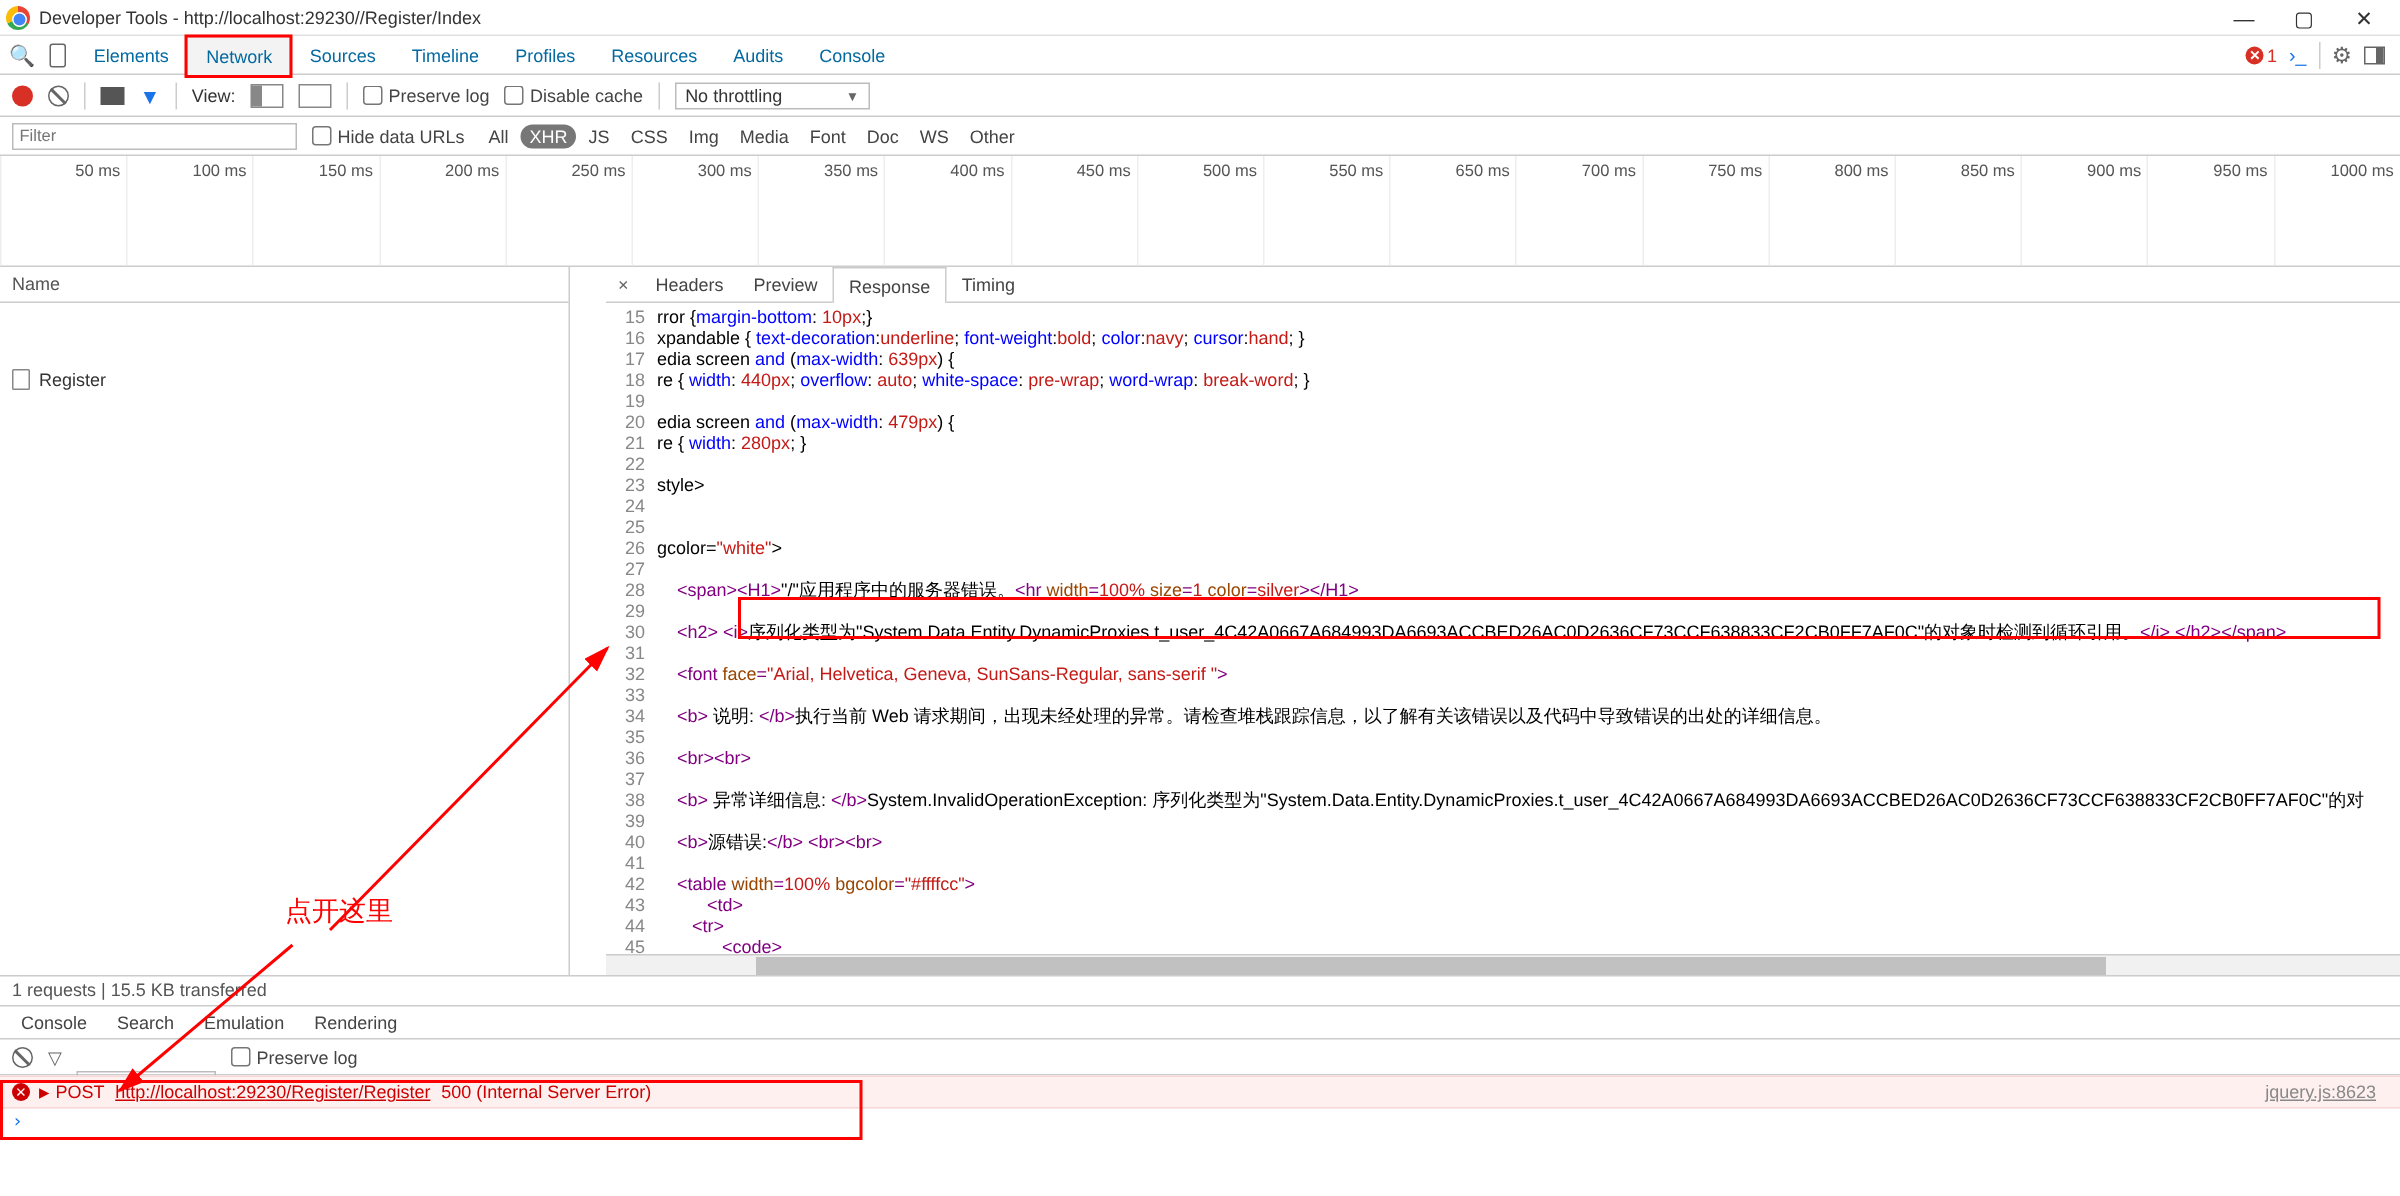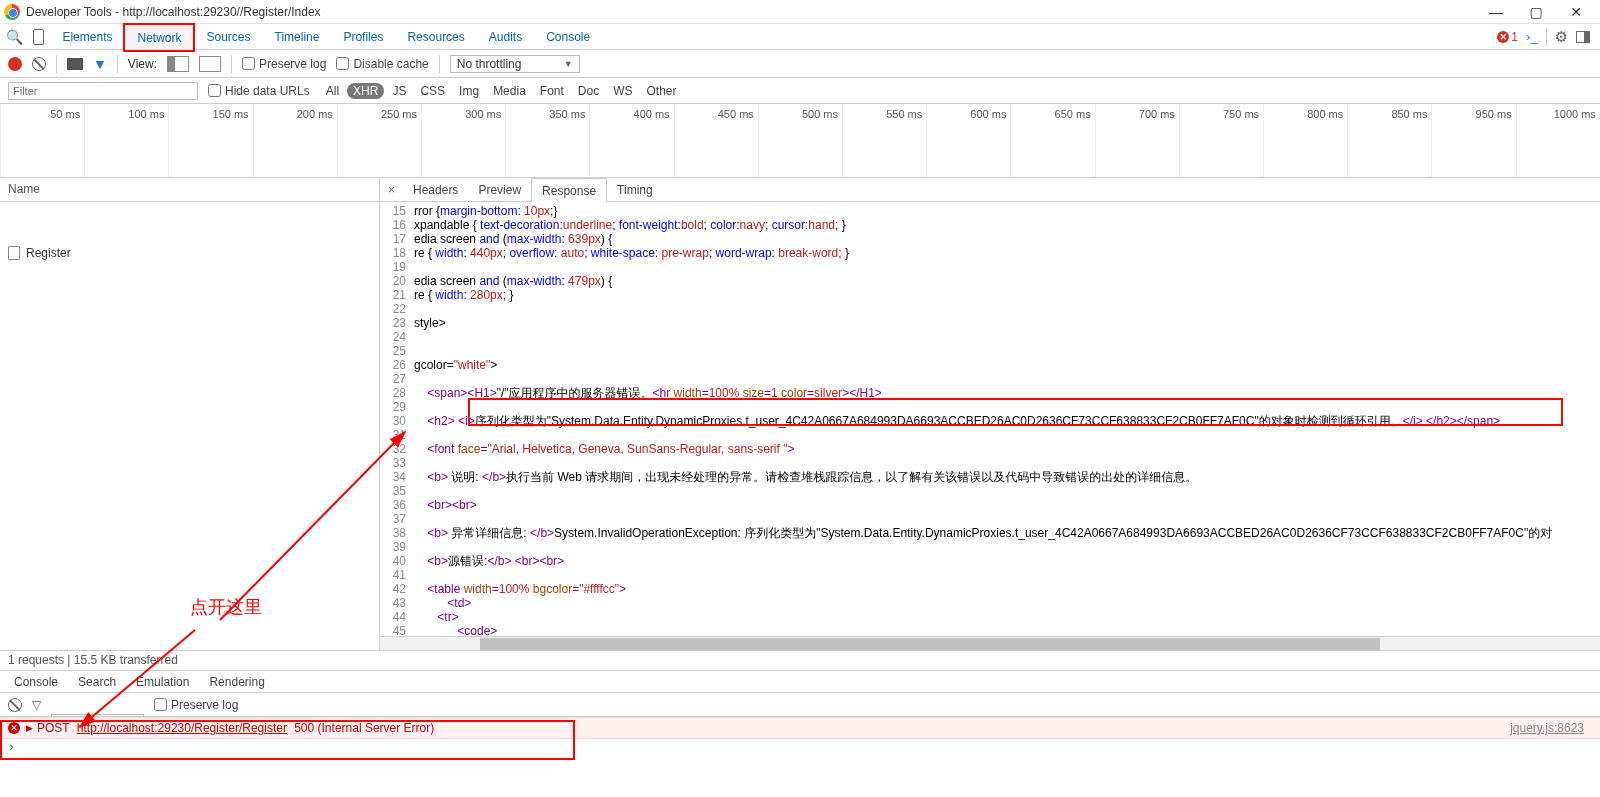--- a/index.html
+++ b/index.html
@@ -43,21 +43,21 @@
 .filter-input { width: 190px; height: 18px; border: 1px solid #bbb; padding: 0 4px; font-size: 11px; }
 .pill { padding: 1px 6px; cursor: pointer; color: #444; }
 .pill.active { background: #777; color: #fff; border-radius: 8px; }
 
 
 .timeline { height: 74px; border-bottom: 1px solid #ccc; position: relative; overflow: hidden; }
 .timeline-ticks { display: flex; position: absolute; top: 0; left: 0; right: 0; height: 22px; }
 .tick { flex: 1; text-align: right; padding-right: 4px; font-size: 11px; color: #555; border-left: 1px solid #eee; padding-top: 4px; height: 74px; }
 
 
-.split { display: flex; height: 472px; }
+.split { display: flex; height: 472px; gap: 24px; }
 .left-pane { width: 380px; border-right: 1px solid #ccc; display: flex; flex-direction: column; }
 .name-hdr { height: 24px; border-bottom: 1px solid #ccc; padding: 4px 8px; font-size: 12px; color: #555; }
 .req-item { display: flex; align-items: center; gap: 6px; padding: 3px 8px; font-size: 12px; color: #333; margin-top: 41px; }
 .file-icon { width: 12px; height: 14px; border: 1px solid #888; border-radius: 1px; }
 
 .right-pane { flex: 1; display: flex; flex-direction: column; overflow: hidden; }
 .detail-tabs { height: 24px; display: flex; align-items: center; border-bottom: 1px solid #ccc; font-size: 12px; }
 .close-x { padding: 0 8px; cursor: pointer; color: #666; }
 .dtab { padding: 0 10px; height: 100%; display: flex; align-items: center; cursor: pointer; color: #444; }
 .dtab.active { border: 1px solid #ccc; border-bottom: 1px solid #fff; background: #fff; margin-bottom: -1px; height: 25px; }
@@ -198,26 +198,26 @@
       <div class="tick">100 ms</div>
       <div class="tick">150 ms</div>
       <div class="tick">200 ms</div>
       <div class="tick">250 ms</div>
       <div class="tick">300 ms</div>
       <div class="tick">350 ms</div>
       <div class="tick">400 ms</div>
       <div class="tick">450 ms</div>
       <div class="tick">500 ms</div>
       <div class="tick">550 ms</div>
-      <div class="tick">600 ms</div>
       <div class="tick">650 ms</div>
       <div class="tick">700 ms</div>
       <div class="tick">750 ms</div>
       <div class="tick">800 ms</div>
       <div class="tick">850 ms</div>
+      <div class="tick">900 ms</div>
       <div class="tick">950 ms</div>
       <div class="tick">1000 ms</div>
     </div>
 </div>
 
 <div class="split">
   <div class="left-pane">
     <div class="name-hdr">Name</div>
     <div id="req-list">
         <div class="req-item">

